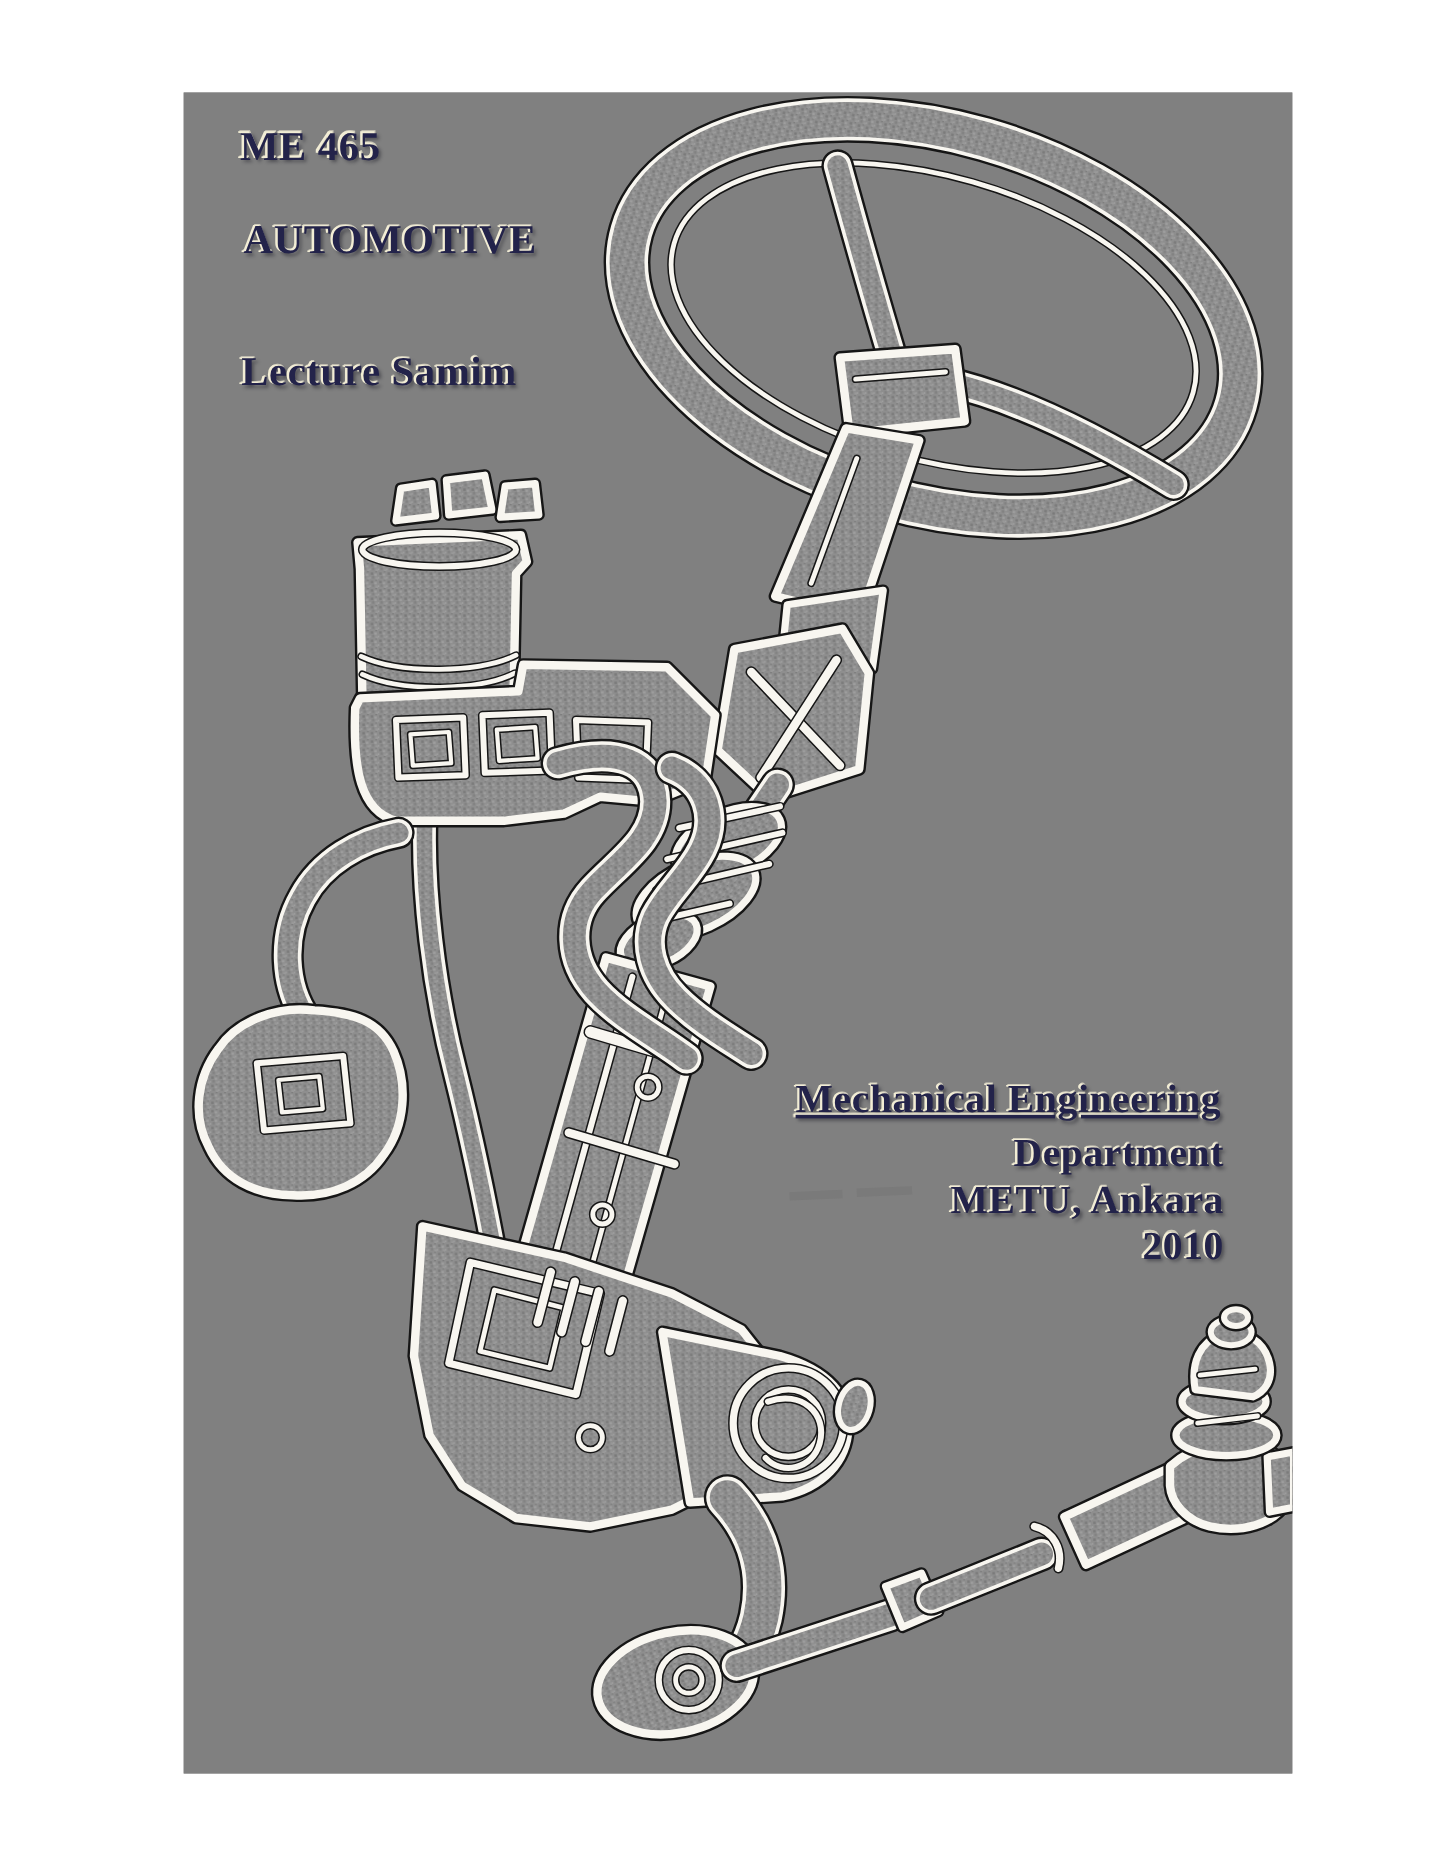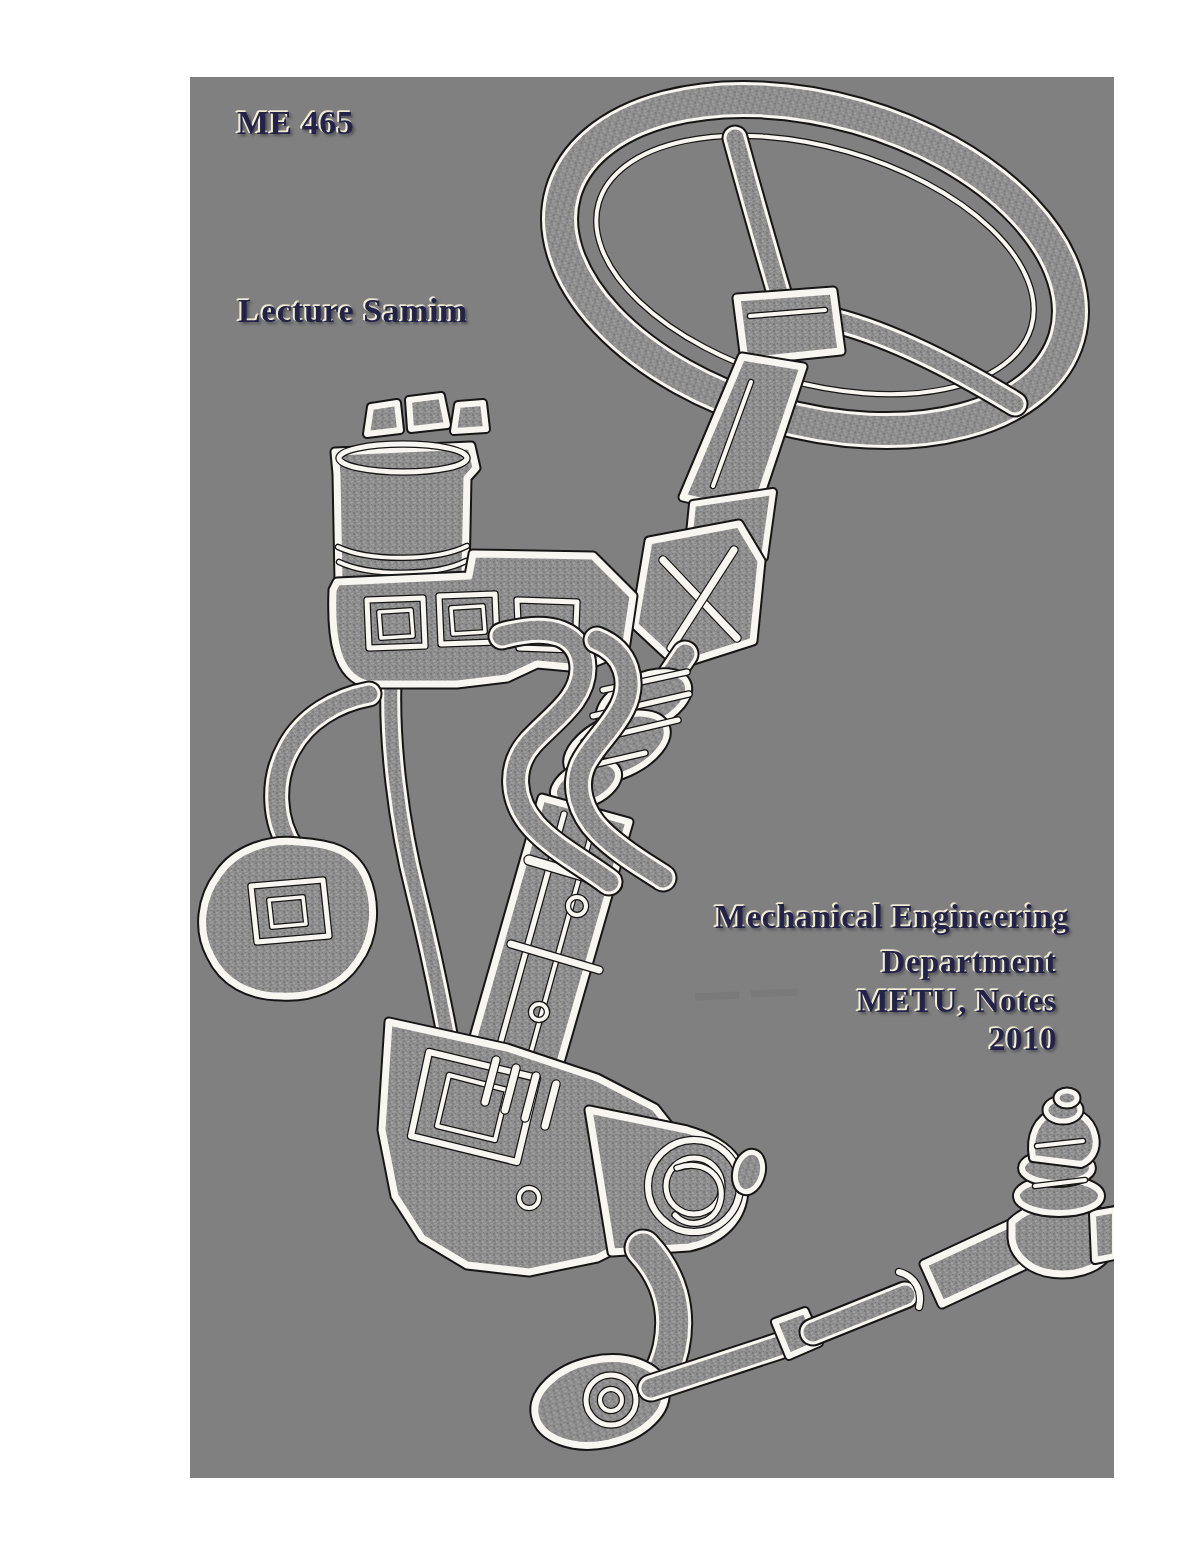--- a/index.html
+++ b/index.html
@@ -3,21 +3,20 @@
 <meta charset="utf-8">
 <style>
   html,body { margin:0; padding:0; background:#ffffff; }
   #page {
     position:relative; width:1200px; height:1553px; background:#ffffff;
     overflow:hidden; font-family:"Liberation Serif","DejaVu Serif",serif;
   }
   #panel {
     position:absolute; left:153px; top:77px; width:924px; height:1401px;
     background:#808080;
-    margin-left:37px;
   }
   #illu { position:absolute; left:0; top:0; }
   .t {
     position:absolute; line-height:1; font-weight:bold; white-space:pre;
     color:#23234a; letter-spacing:0.5px;
     text-shadow:-2px -1px 0 #f2edd5, -1px -2px 0 rgba(242,237,213,.7),
                  2px 2px 3px rgba(22,22,34,.45);
   }
   .t-left  { font-size:34px; }
   .t-right { font-size:33px; }
@@ -468,20 +467,21 @@
           <g>
             <path d="M 1000 1146 L 1046 1141" style="stroke:#161616;stroke-width:6.5;fill:none;stroke-linecap:round;stroke-linejoin:round"></path>
             <path d="M 1000 1146 L 1046 1141" style="stroke:#f8f6f0;stroke-width:4;fill:none;stroke-linecap:round;stroke-linejoin:round"></path>
           </g>
         </g>
 
       <path d="M 658 997 L 702 995 M 714 994 L 760 992" stroke="#747474" stroke-width="7" opacity="0.5" fill="none"></path>
     </svg>
 
     <div class="t t-left" style="left:47px;  top:29px;">ME 465</div>
+    <div class="t t-left" style="left:50px;  top:107px;">AUTOMOTIVE</div>
     <div class="t t-left" style="left:48px;  top:217px;">Lecture Samim</div>
 
-    <div class="t t-right" style="left:525px; top:824px;">Mechanical Engineering</div>
+    <div class="t t-right" style="left:510px; top:824px;text-decoration:underline;">Mechanical Engineering</div>
     <div class="t t-right ra" style="top:869px;">Department</div>
-    <div class="t t-right ra" style="top:908px;">METU, Notes</div>
+    <div class="t t-right ra" style="top:908px;">METU, Ankara</div>
     <div class="t t-right ra" style="top:946px;">2010</div>
   </div>
 </div>
 
 </body></html>

